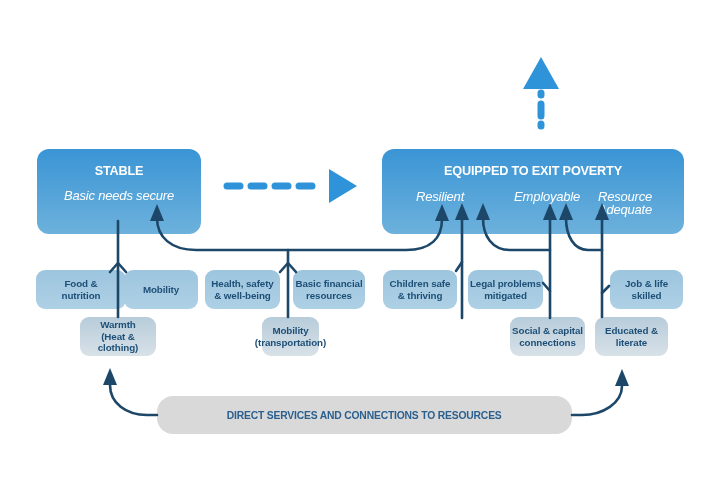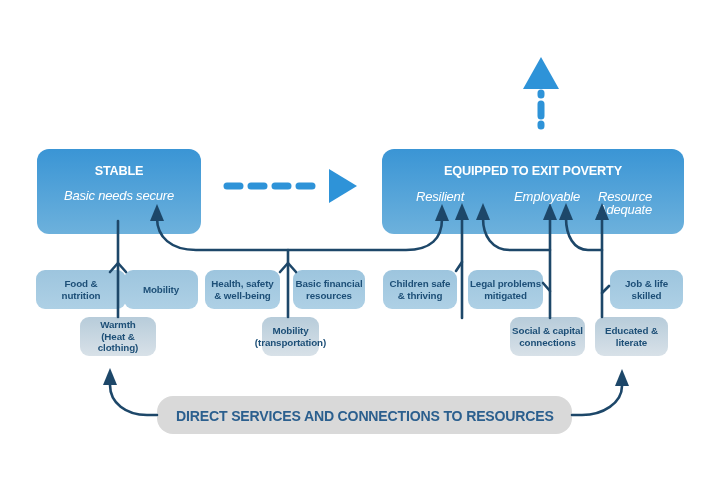--- a/index.html
+++ b/index.html
@@ -31,21 +31,21 @@
     font-size:9.8px;font-weight:700;line-height:11.5px;
     color:var(--navy-text);letter-spacing:-0.1px;
   }
   .r1{top:270px;background:linear-gradient(180deg,var(--need-box-top),var(--need-box-bottom));}
   .r2{top:317px;background:linear-gradient(180deg,var(--need-gray-top),var(--need-gray-bottom));}
   
   .services{
     position:absolute;left:157px;top:396px;width:415px;height:38px;border-radius:16px;
     background:var(--services-box-bg);
     display:flex;align-items:center;justify-content:center;
-    color:var(--services-text);font-size:15px;font-weight:700;letter-spacing:-0.2px;
+    color:var(--services-text);font-size:11px;font-weight:700;letter-spacing:-0.2px;
     transform-origin:center;
   }
   .services span{transform:scaleX(.94);display:inline-block;white-space:nowrap;}
   
   svg.overlay{position:absolute;left:0;top:0;pointer-events:none;}
   .ln{fill:none;stroke:var(--navy-line);stroke-width:2.6;stroke-linecap:round;stroke-linejoin:round;}
   .hd{fill:var(--navy-line);stroke:none;}
   .bfill{fill:var(--bright-blue);stroke:none;}
   .bstem{fill:none;stroke:var(--bright-blue);stroke-width:7;stroke-linecap:round;}
 </style>

